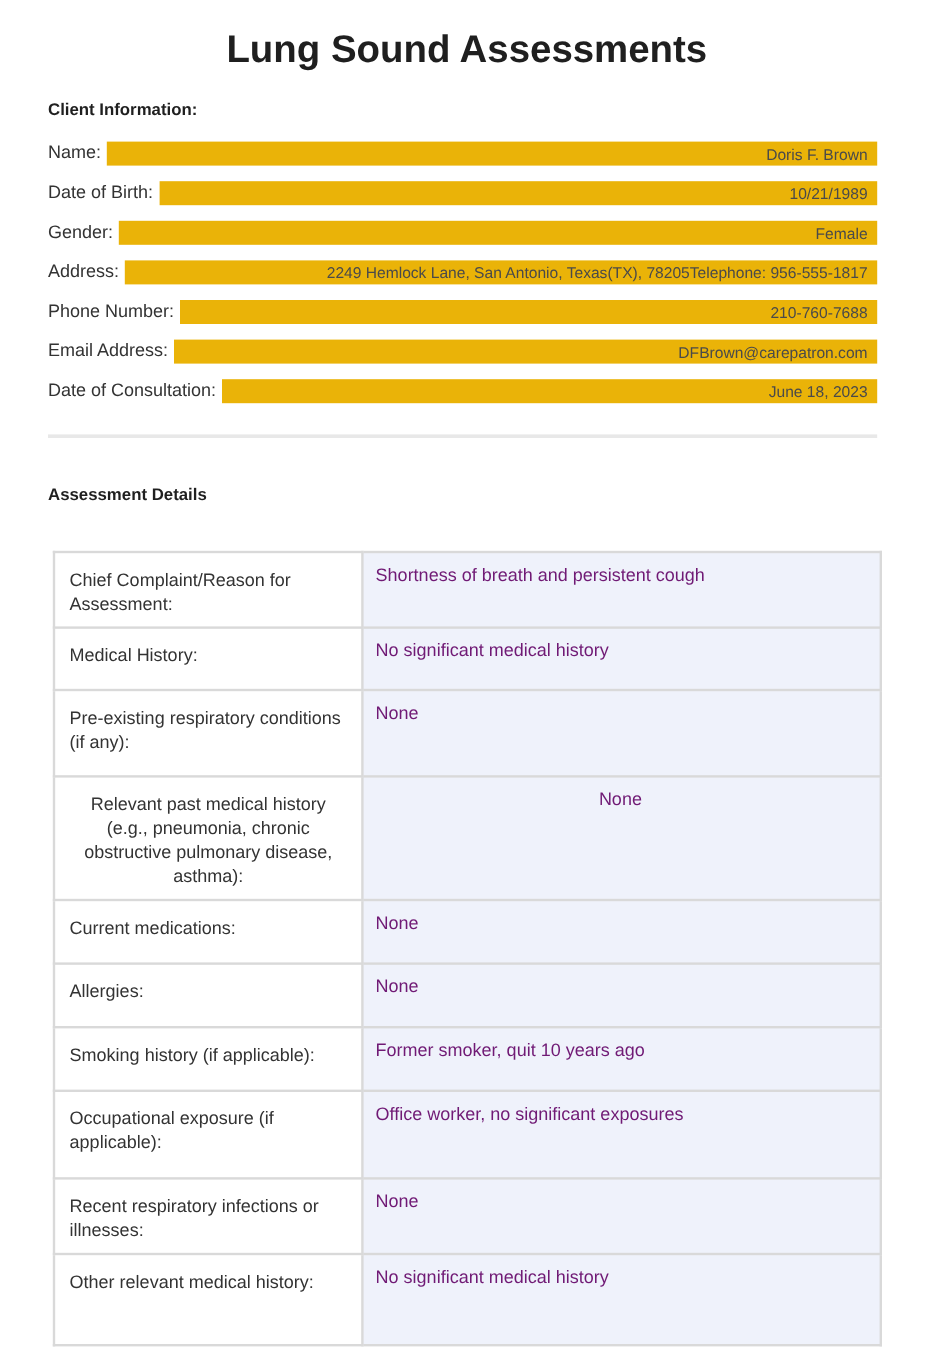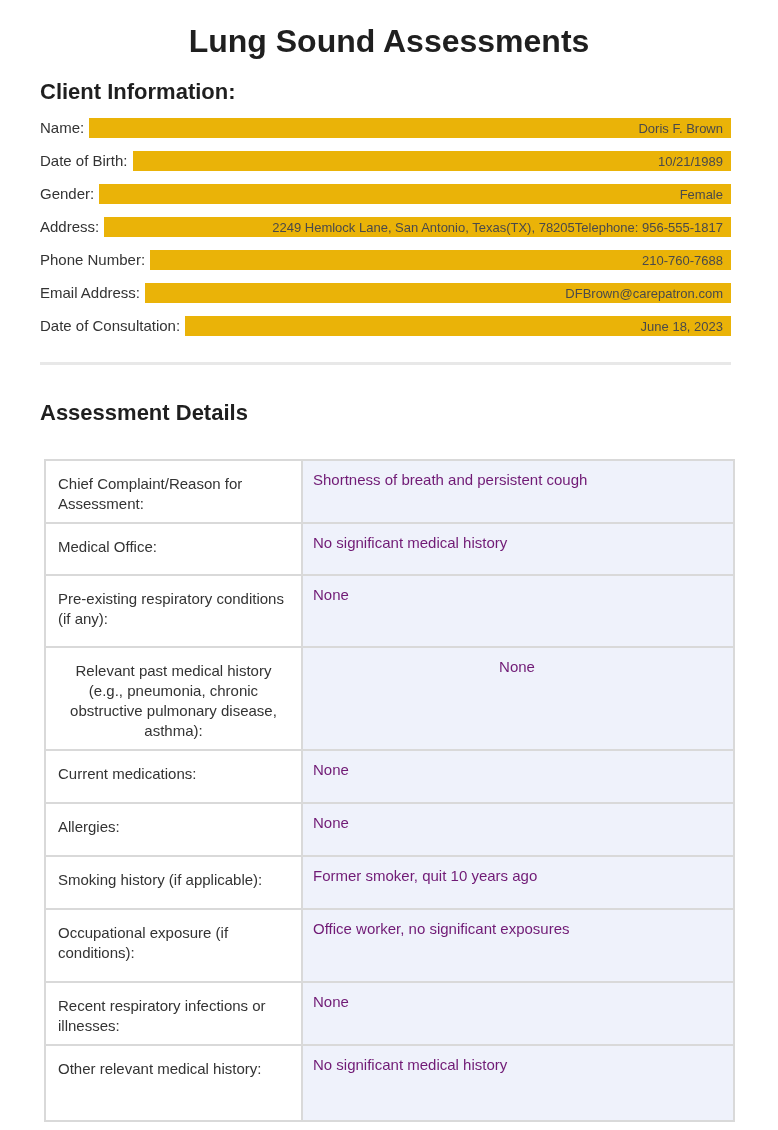--- a/index.html
+++ b/index.html
@@ -15,21 +15,21 @@
   .doc-title {
     margin: 22px 0 0 0;
     text-align: center;
     font-size: 32px;
     line-height: 38px;
     font-weight: 700;
     color: #1f1f1f;
   }
   .section-heading {
     margin: 20px 47px 0 40px;
-    font-size: 22px;
+    font-size: 14px;
     line-height: 23px;
     font-weight: 700;
     color: #1f1f1f;
   }
   .client-fields { margin: 15px 47px 0 40px; text-align: right; }
   .field-row {
     display: flex;
     align-items: stretch;
     height: 20px;
     margin-bottom: 13px;
@@ -145,21 +145,21 @@
   <h2 class="section-heading assessment">Assessment Details</h2>
 
   <table class="assessment-table">
     <tbody id="assessment-rows">
   <tr>
     <td class="cell-label">Chief Complaint/Reason for Assessment:</td>
     <td class="cell-value">Shortness of breath and persistent cough</td>
   </tr>
 
   <tr>
-    <td class="cell-label">Medical Office:</td>
+    <td class="cell-label">Medical History:</td>
     <td class="cell-value">No significant medical history</td>
   </tr>
 
   <tr>
     <td class="cell-label">Pre-existing respiratory conditions (if any):</td>
     <td class="cell-value">None</td>
   </tr>
 
   <tr>
     <td class="cell-label">Relevant past medical history (e.g., pneumonia, chronic obstructive pulmonary disease, asthma):</td>
@@ -175,21 +175,21 @@
     <td class="cell-label">Allergies:</td>
     <td class="cell-value">None</td>
   </tr>
 
   <tr>
     <td class="cell-label">Smoking history (if applicable):</td>
     <td class="cell-value">Former smoker, quit 10 years ago</td>
   </tr>
 
   <tr>
-    <td class="cell-label">Occupational exposure (if conditions):</td>
+    <td class="cell-label">Occupational exposure (if applicable):</td>
     <td class="cell-value">Office worker, no significant exposures</td>
   </tr>
 
   <tr>
     <td class="cell-label">Recent respiratory infections or illnesses:</td>
     <td class="cell-value">None</td>
   </tr>
 
   <tr>
     <td class="cell-label">Other relevant medical history:</td>

